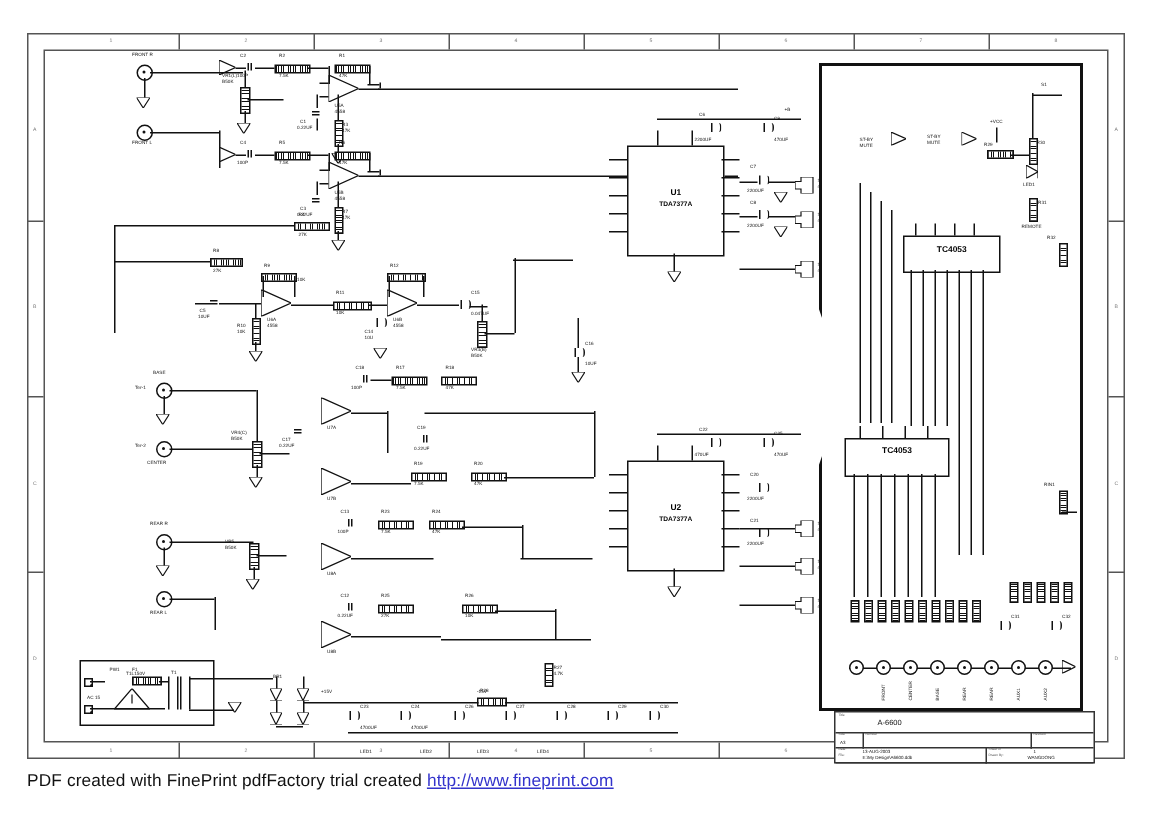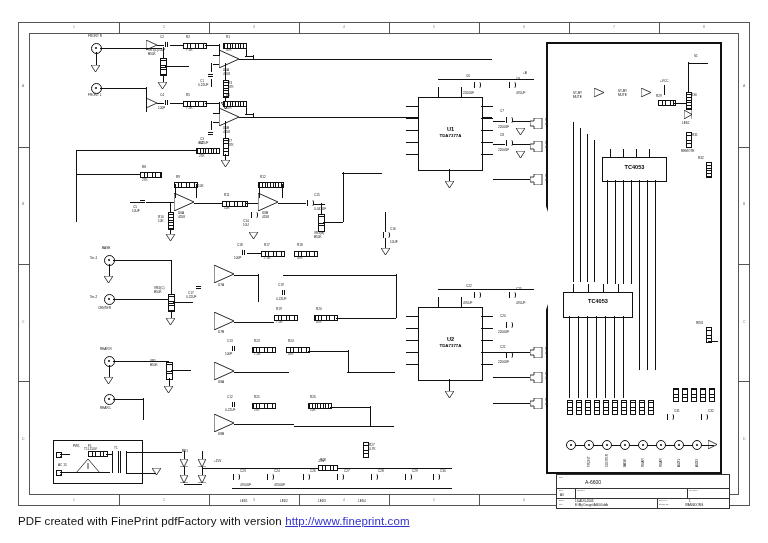--- a/index.html
+++ b/index.html
@@ -906,14 +906,14 @@
     <div class="tbtxt" style="left:18px;top:28px;">E:\My Design\A6600.ddb</div>
     <div class="tbtxt t" style="left:102px;top:24px;">Sheet of</div>
     <div class="tbtxt" style="left:132px;top:24px;">1</div>
     <div class="tbtxt t" style="left:102px;top:28px;">Drawn By:</div>
     <div class="tbtxt" style="left:128px;top:28px;">WANGDONG</div>
   </div>
 
 </div>
 
 <div id="footer">
-  <span>PDF created with FinePrint pdfFactory with version </span><a href="#">http://www.fineprint.com</a>
+  <span>PDF created with FinePrint pdfFactory trial created </span><a href="#">http://www.fineprint.com</a>
 </div>
 
 </body></html>

